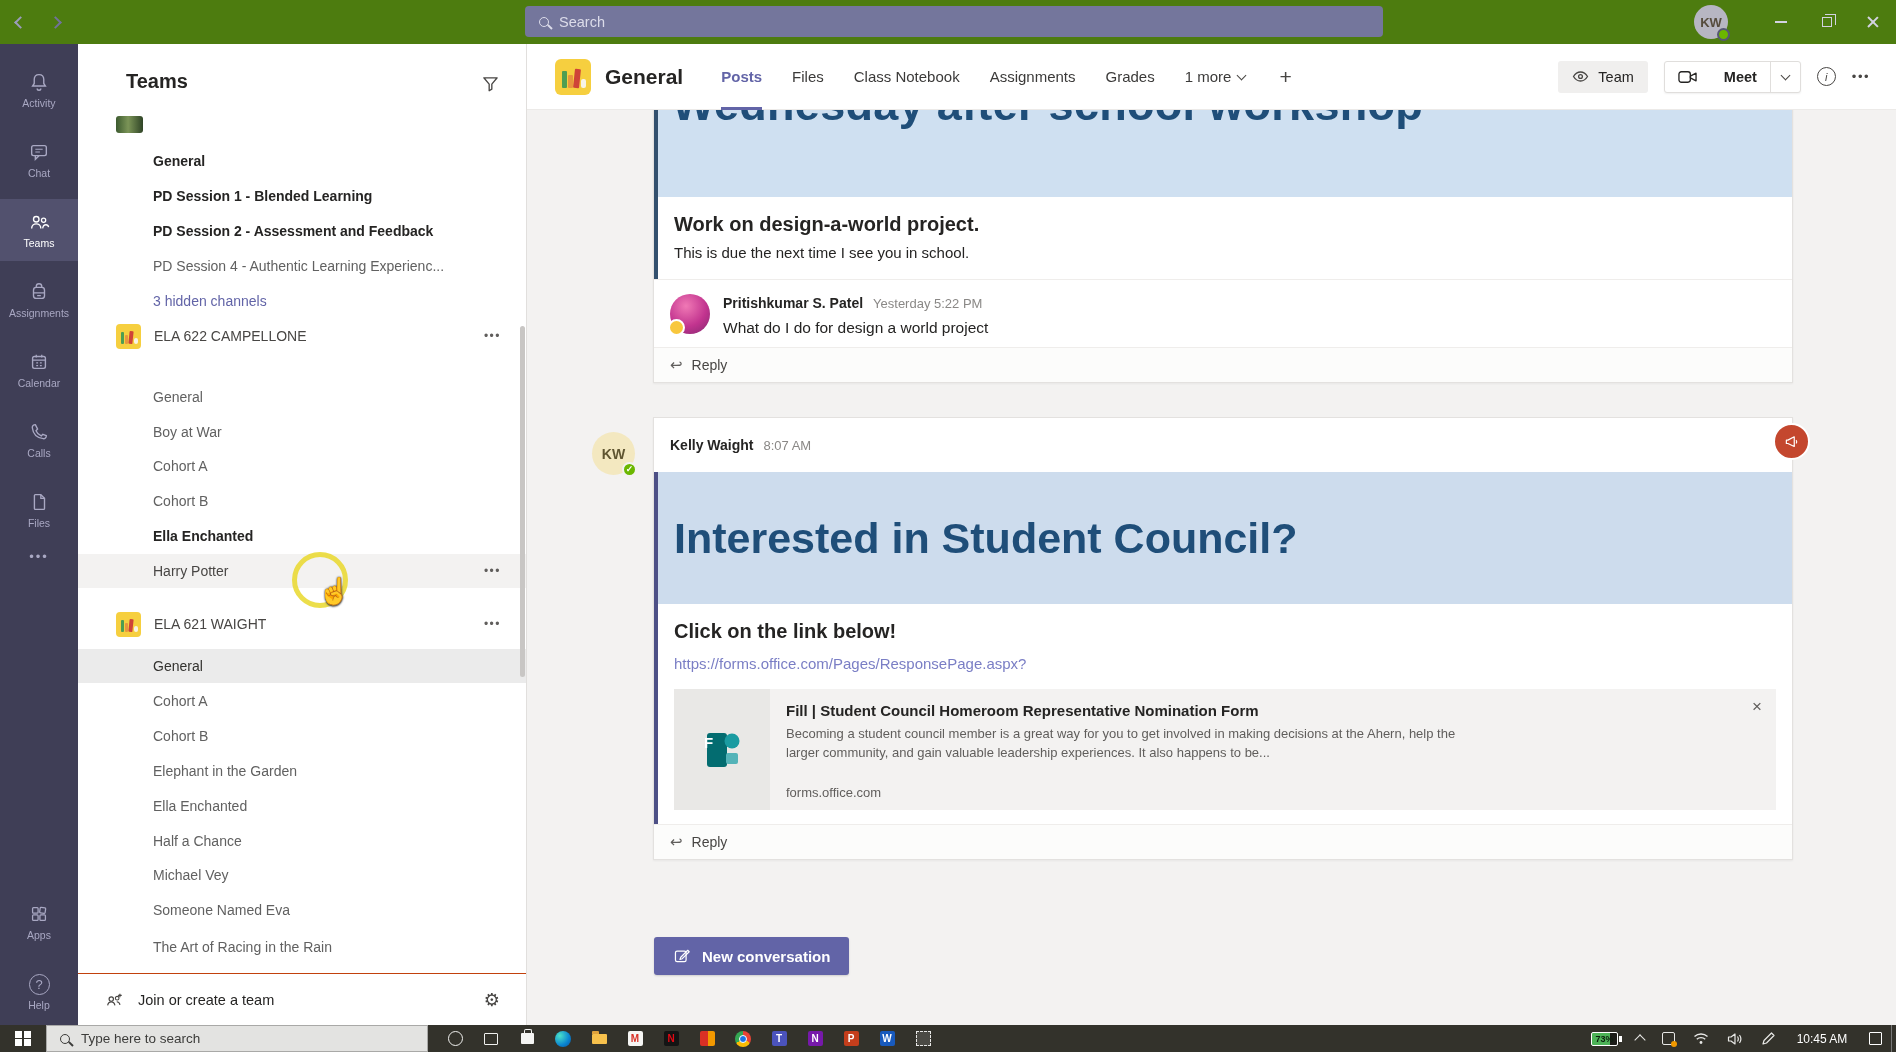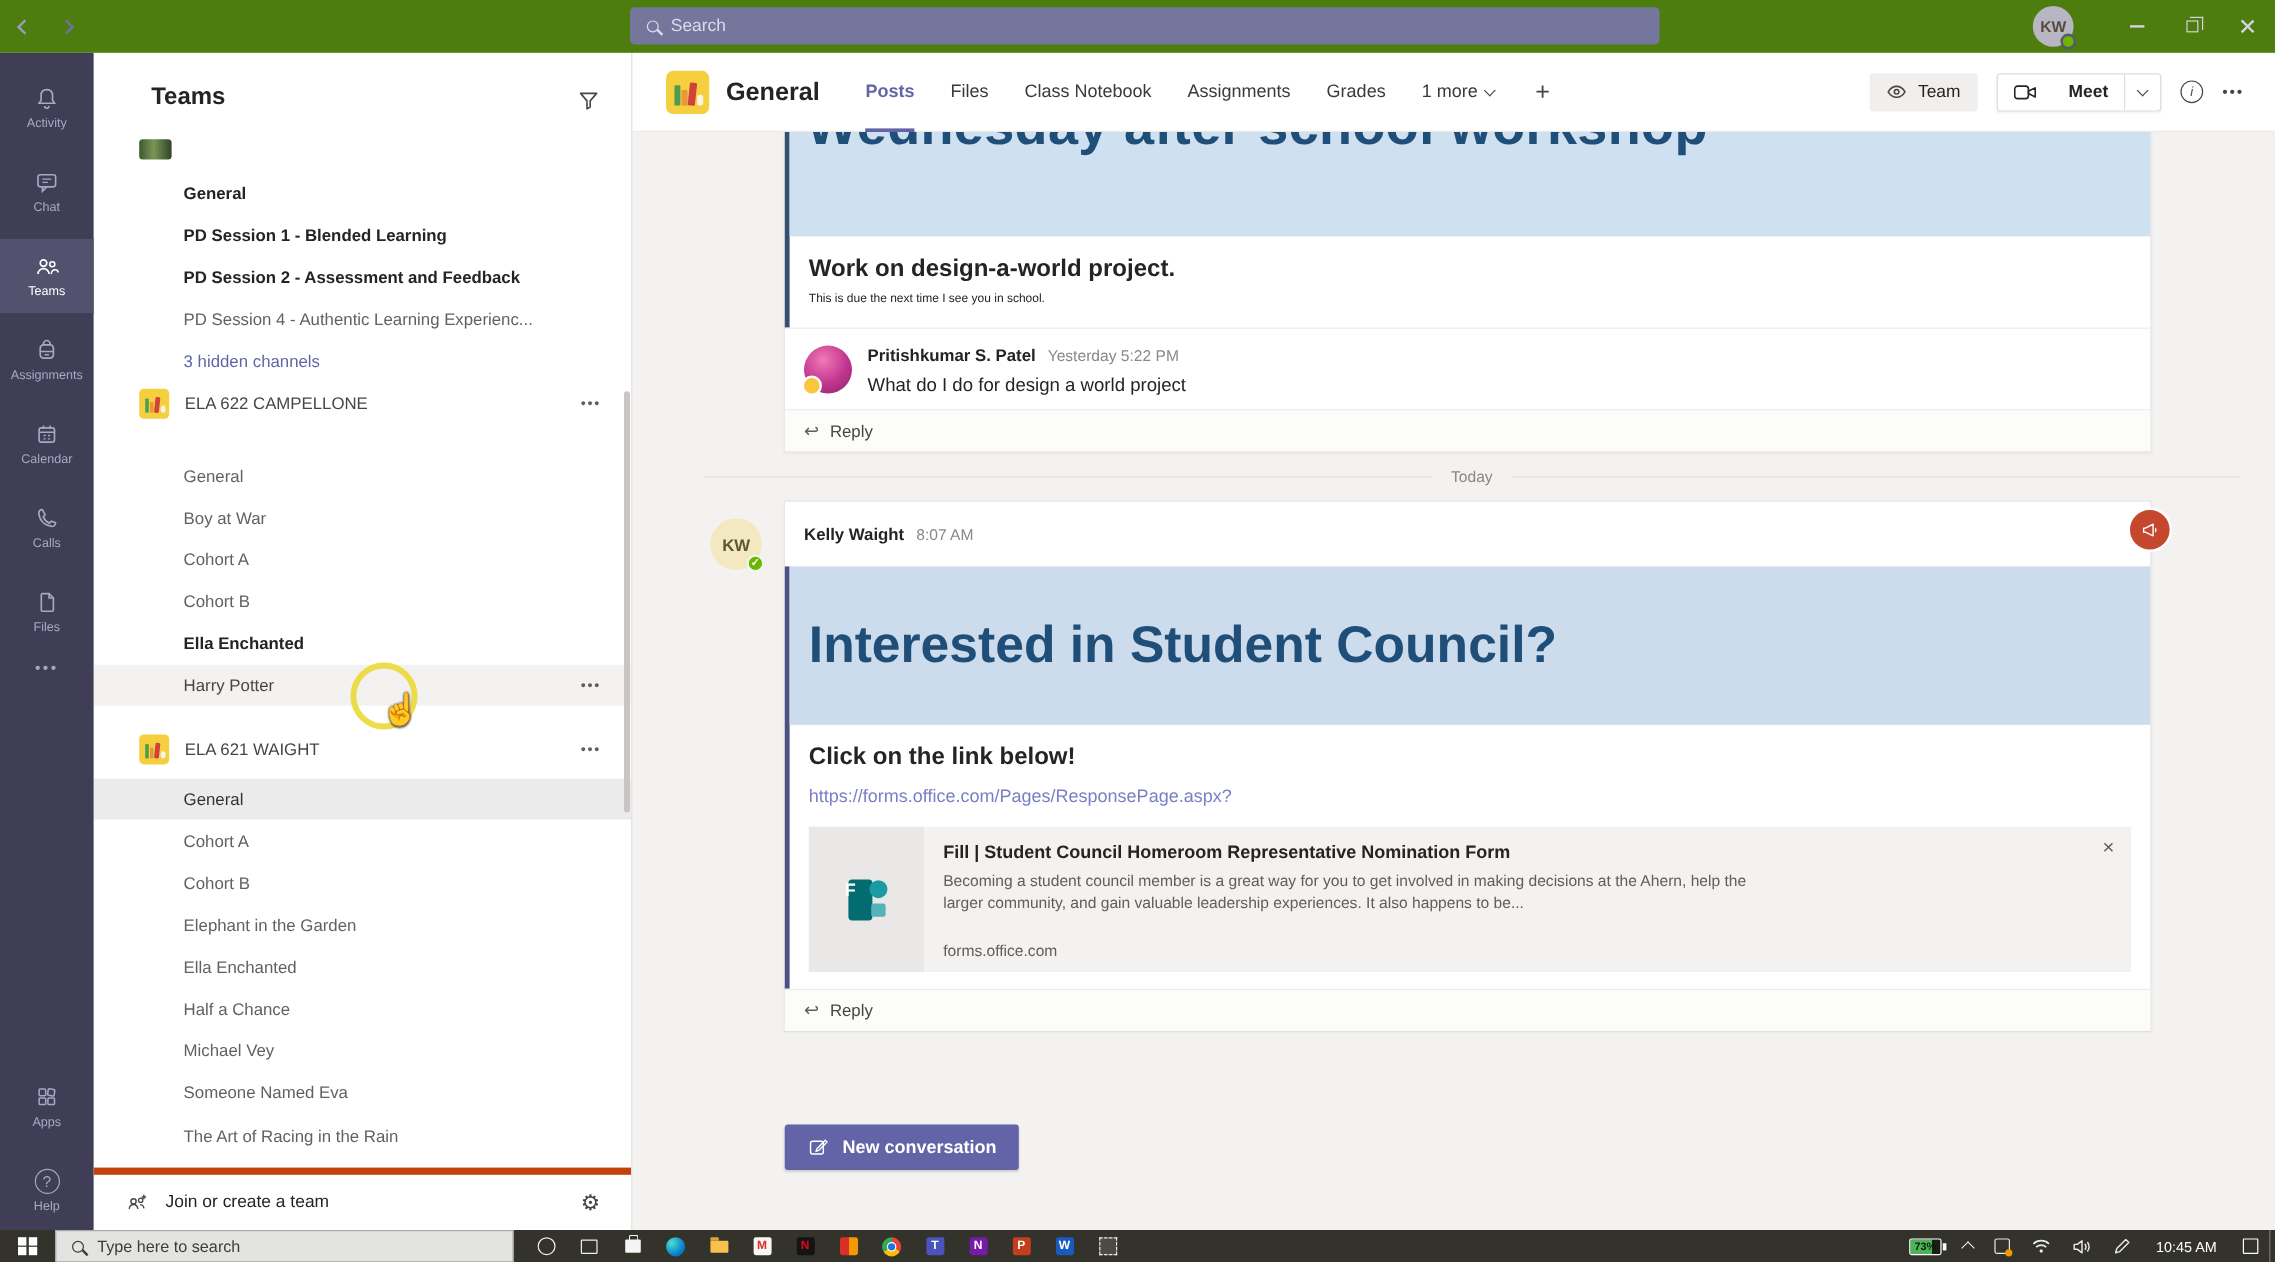--- a/index.html
+++ b/index.html
@@ -47,21 +47,21 @@
   .team-row{position:absolute;left:0;width:449px;height:40px;display:flex;align-items:center;padding-left:38px;font-size:14px;color:#484644;cursor:pointer}
   .tname{margin-left:13px}
   .row-dots{position:absolute;right:26px;color:#605e5c;font-size:12px;letter-spacing:1.5px;cursor:pointer}
   .bk{width:25px;height:25px;background:#f6cf3f;border-radius:4px;position:relative;flex:none;display:inline-block}
   .bk span{position:absolute;bottom:5px;border-radius:1px}
   .bk .b-g{left:5px;width:3px;height:12px;background:#4e9e52}
   .bk .b-o{left:9px;width:3px;height:9px;background:#e8973d}
   .bk .b-r{left:13px;width:4px;height:13px;background:#cf4338;transform:rotate(6deg)}
   .bk .b-w{left:18px;width:4px;height:6px;background:#f7f3e6;border-radius:2px}
   .sb-scroll{position:absolute;right:1px;top:282px;width:5px;height:351px;background:#c8c6c4;border-radius:3px}
-  .sb-footer{position:absolute;left:0;right:0;bottom:0;height:52px;border-top:6px solid #c2410c;background:#fff;display:flex;align-items:center;padding:0 26px;gap:14px;font-size:14.5px;color:#252423}
+  .sb-footer{position:absolute;left:0;right:0;bottom:0;height:52px;border-top:1px solid #c2410c;background:#fff;display:flex;align-items:center;padding:0 26px;gap:14px;font-size:14.5px;color:#252423}
   .sb-footer .gear{margin-left:auto;font-size:18px;color:#484644;cursor:pointer}
   .cursor-ring{position:absolute;left:214px;top:508px;width:56px;height:56px;border-radius:50%;border:5px solid rgba(233,216,43,.85);z-index:45;pointer-events:none}
   .cursor-hand{position:absolute;left:240px;top:532px;font-size:26px;color:#fff;text-shadow:0 0 2px #444,0 1px 2px #444;z-index:46;pointer-events:none}
 
   
   .main{position:absolute;left:527px;top:44px;right:0;bottom:27px;background:#f3f2f1}
   .channel-header{position:absolute;left:0;right:0;top:0;height:66px;background:#fff;border-bottom:1px solid #eceae8;z-index:10;display:flex;align-items:center}
   .chan-ico{margin-left:28px;width:36px;height:36px;background:#f6cf3f;border-radius:6px;position:relative;flex:none}
   .chan-ico span{position:absolute;bottom:7px;border-radius:1px}
   .chan-ico .b-g{left:7px;width:5px;height:17px;background:#4e9e52}
@@ -85,21 +85,21 @@
   .hdr-dots{color:#484644;font-size:13px;letter-spacing:1.5px;cursor:pointer}
 
   
   .post-card{position:absolute;left:126px;width:1140px;background:#fff;border:1px solid #e3e1df;box-shadow:0 1px 2px rgba(0,0,0,.05)}
   .post1{top:40px}
   .a-wrap1{border-left:4px solid #33506e}
   .banner1{height:112px;background:#cfe0f1;position:relative;overflow:hidden}
   .banner1-text{position:absolute;left:14px;top:-6px;font-size:45px;font-weight:bold;color:#1f4e79;letter-spacing:.3px;white-space:nowrap}
   .body1{padding:16px 16px 18px}
   .body-title{font-size:20px;font-weight:bold;color:#252423}
-  .body-sub{font-size:10px;color:#252423;margin-top:8px}
+  .body-sub{font-size:15px;color:#252423;margin-top:8px}
   .thread{border-top:1px solid #efedeb;padding:14px 16px 10px;display:flex;gap:13px}
   .p-avatar{width:40px;height:40px;border-radius:50%;background:radial-gradient(circle at 40% 30%,#f079b5,#c2348f 55%,#83286f);position:relative;flex:none}
   .p-avatar::after{content:"";position:absolute;left:-2px;bottom:-2px;width:13px;height:13px;border-radius:50%;background:#f8c73d;border:2px solid #fff}
   .t-name{font-weight:bold;font-size:14px;color:#252423}
   .t-time{font-size:13px;color:#8a8886;margin-left:10px}
   .t-msg{font-size:15.5px;color:#252423;margin-top:7px}
   .reply-bar{border-top:1px solid #efedeb;height:35px;display:flex;align-items:center;gap:9px;padding-left:16px;font-size:14px;color:#484644;background:#fcfcfb;cursor:pointer}
   .reply-arrow{font-size:15px;color:#605e5c}
 
   .today{position:absolute;left:60px;right:30px;top:346px;display:flex;align-items:center;gap:16px;color:#8a8886;font-size:13px}
@@ -356,23 +356,20 @@
           <span class="t-name">Pritishkumar S. Patel</span><span class="t-time">Yesterday 5:22 PM</span>
           <div class="t-msg">What do I do for design a world project</div>
         </div>
       </div>
       <div class="reply-bar">
         <span class="reply-arrow">↩</span>
         <span>Reply</span>
       </div>
     </article>
 
-    <div class="today">
-        <span>Today</span>
-      </div>
 
     <div class="kw-avatar">
       <span>KW</span>
       <span class="kw-check">✓</span>
     </div>
 
     <article class="post-card post2">
       <div class="p2-header">
         <span class="t-name">Kelly Waight</span>
         <span class="t-time">8:07 AM</span>

